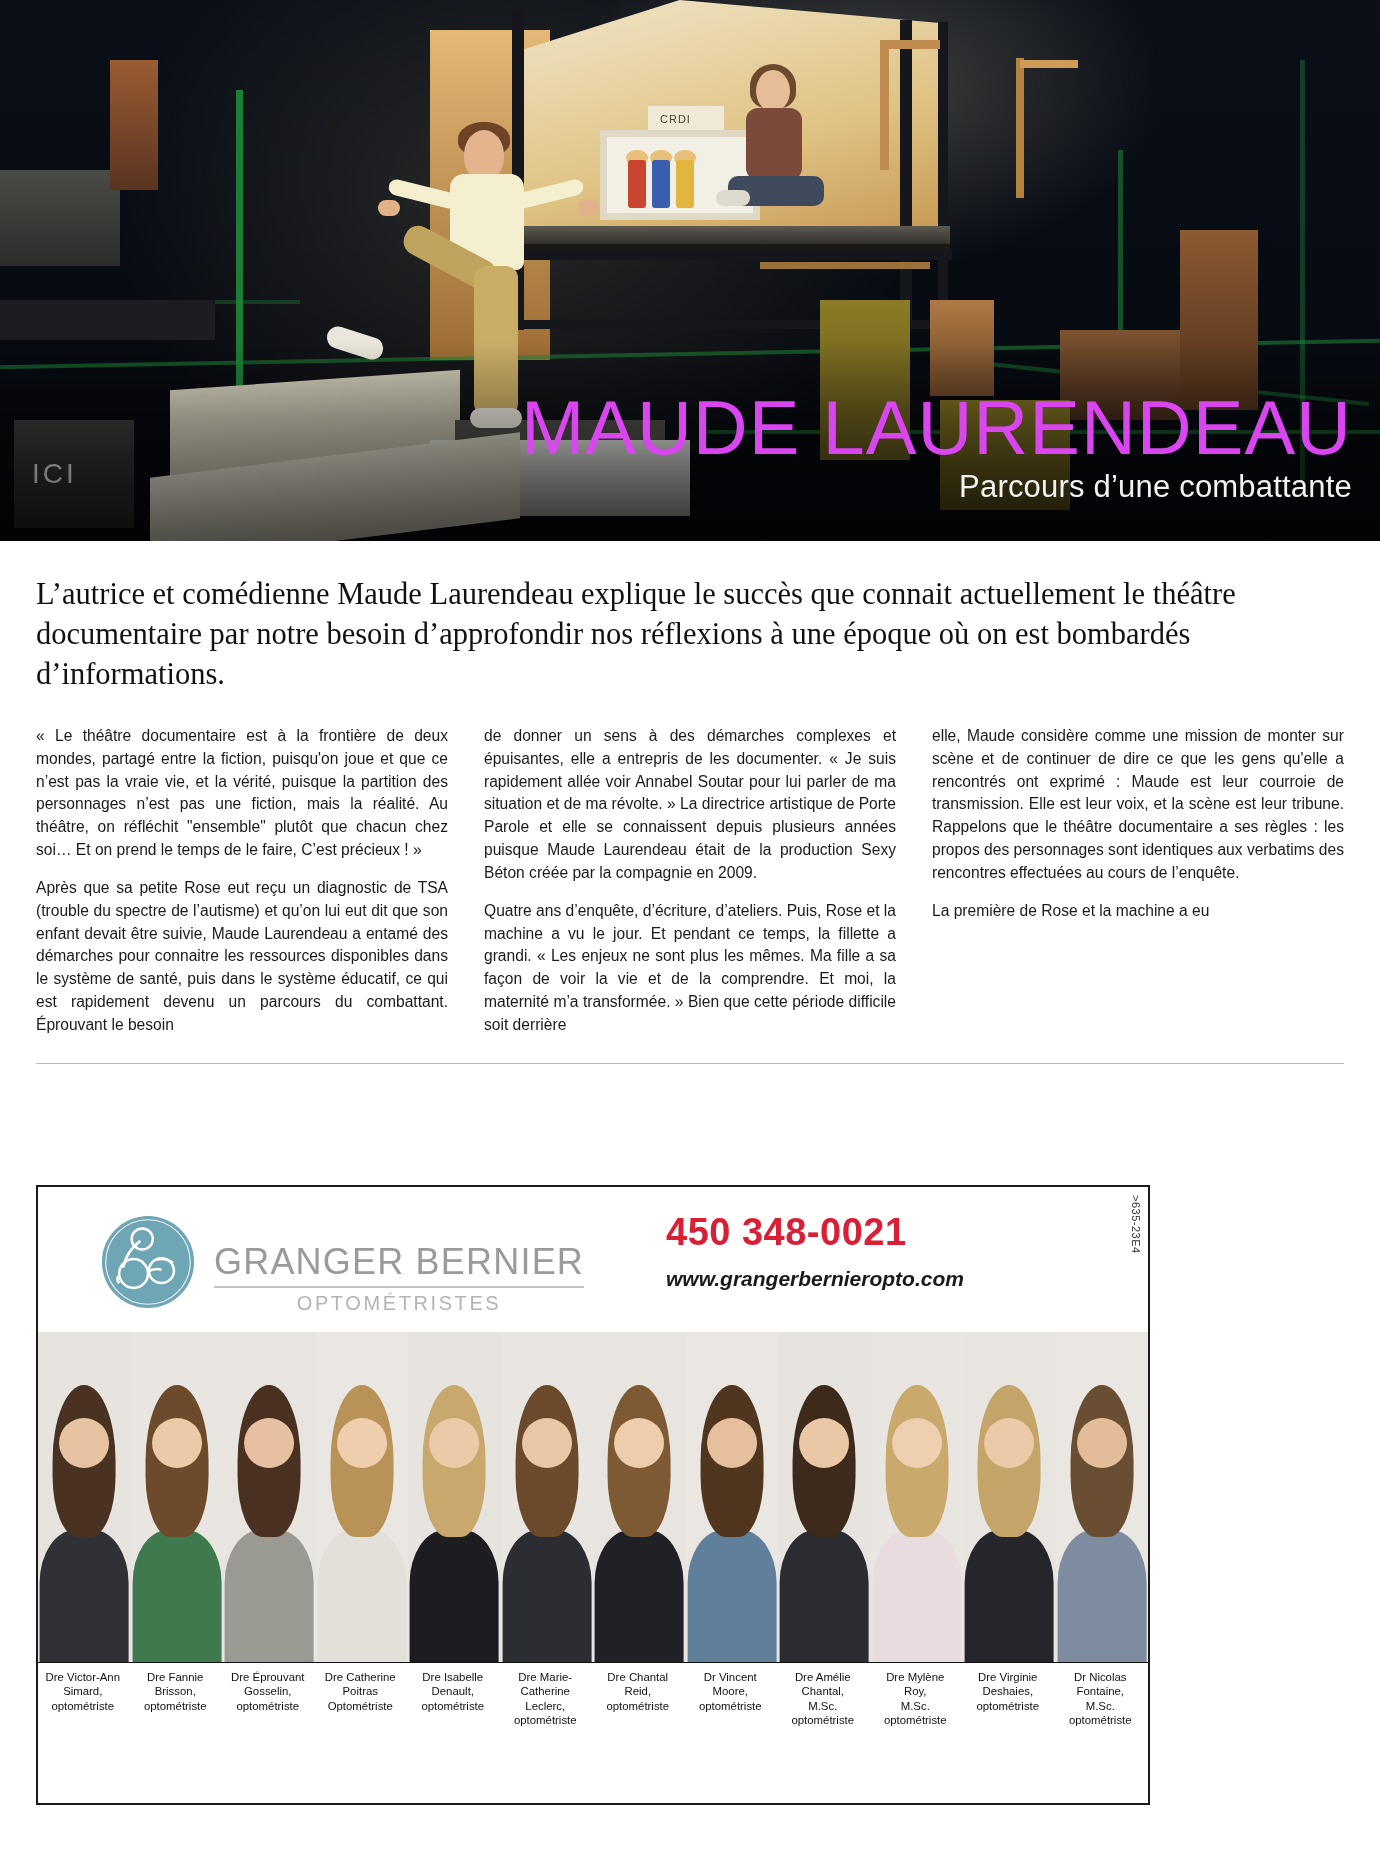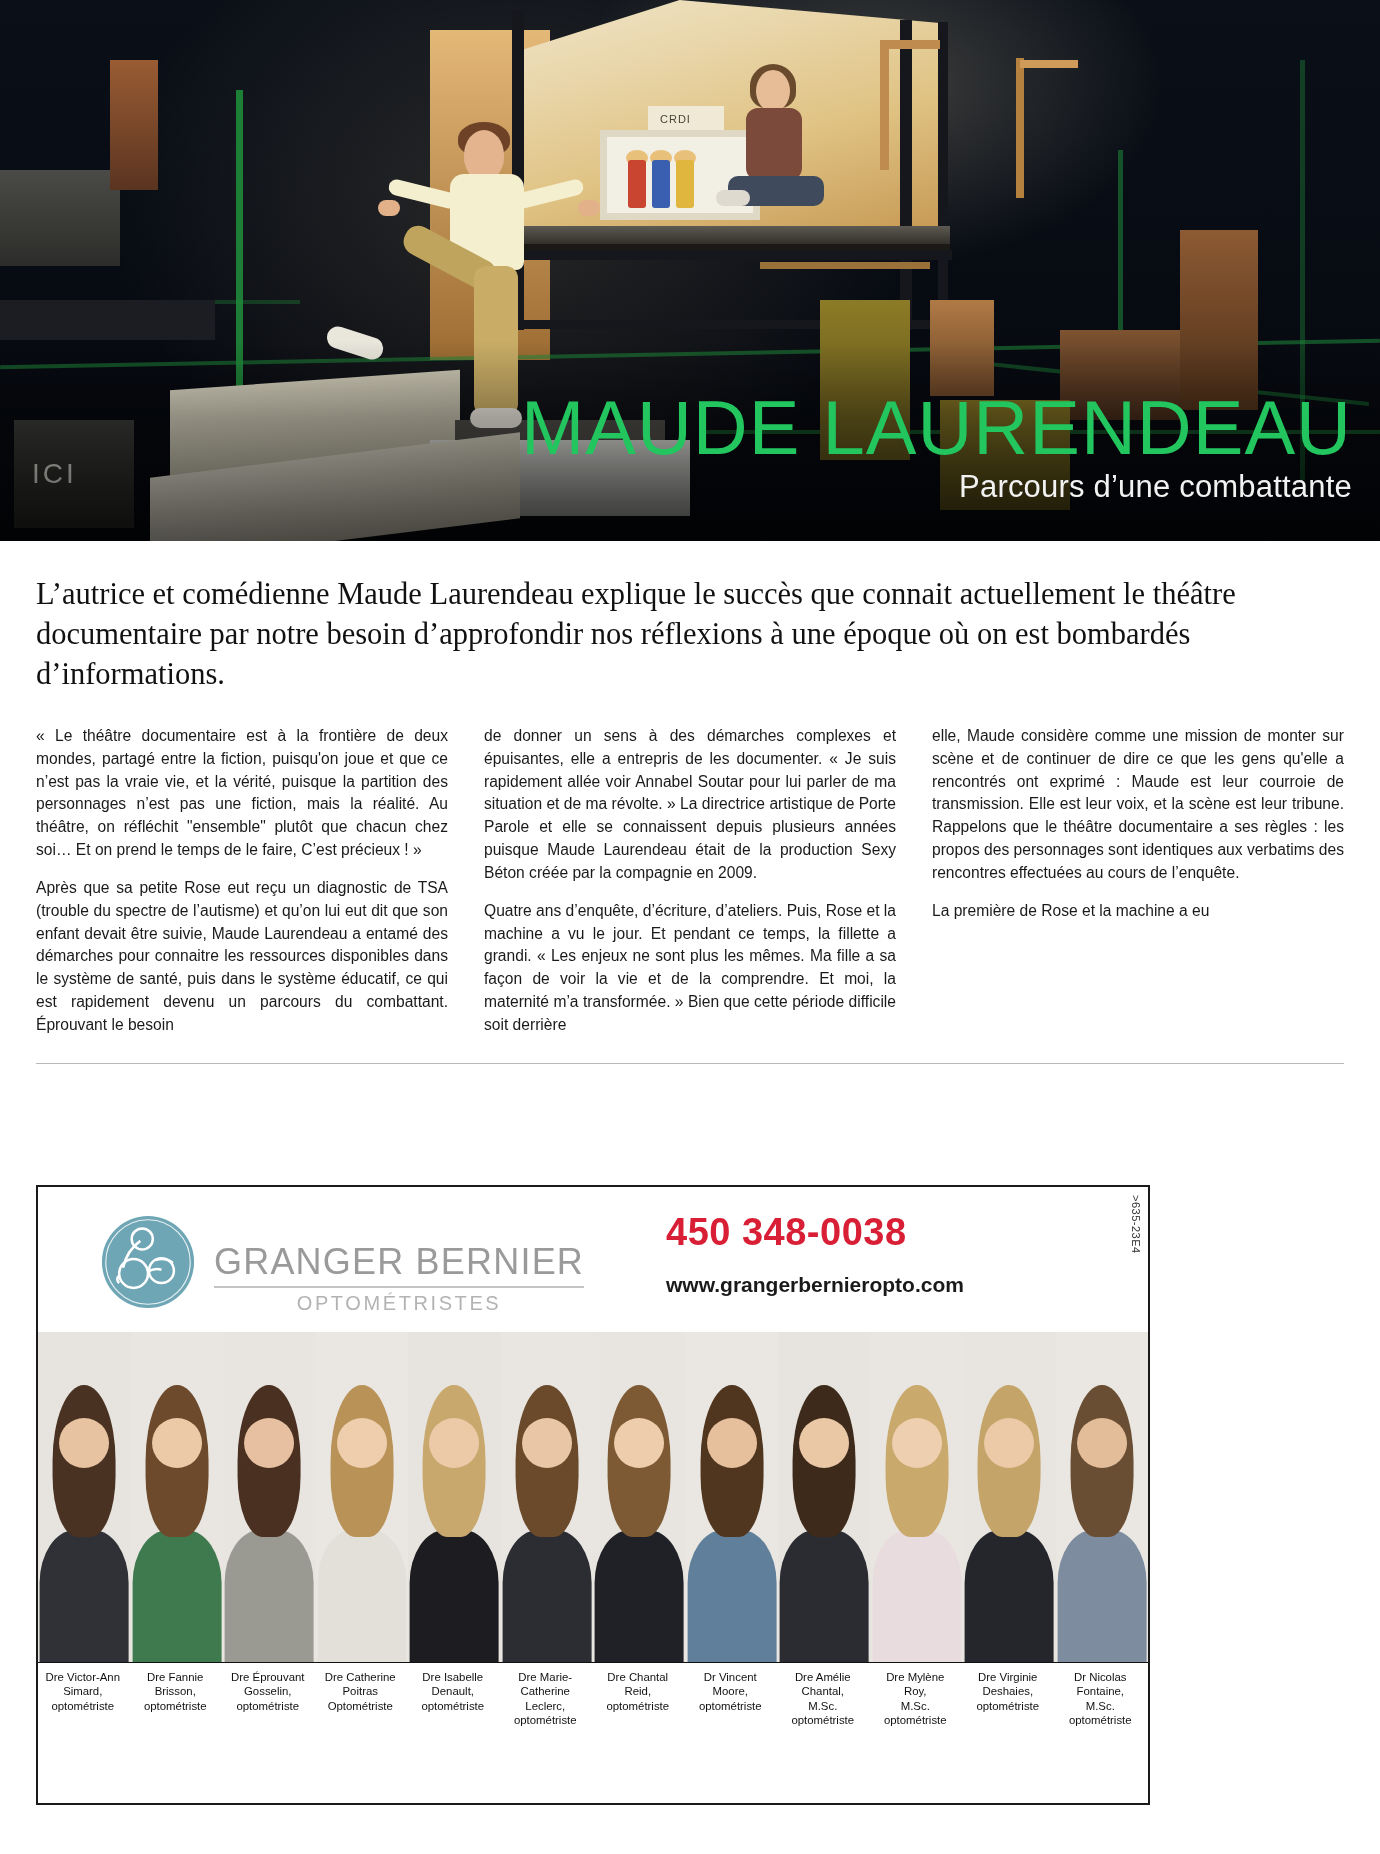--- a/index.html
+++ b/index.html
@@ -114,21 +114,21 @@
   .perf2 .shoe { position:absolute; left:0px; top:120px; width:34px; height:16px; background:#dedad0; border-radius:8px;}
 
   .hero-scrim {
     position:absolute; left:0; bottom:0; width:100%; height:200px;
     background: linear-gradient(180deg, rgba(0,0,0,0) 0%, rgba(0,0,0,0.30) 38%, rgba(0,0,0,0.62) 100%);
   }
   .hero-title-wrap {
     position:absolute; right:28px; bottom:36px; text-align:right; z-index:6;
   }
   .hero-title {
-    color:#22c55e; font-size:76px; line-height:0.98; letter-spacing:1px;
+    color:#d946ef; font-size:76px; line-height:0.98; letter-spacing:1px;
     font-weight:300; font-family:"Liberation Sans", sans-serif; white-space:nowrap;
   }
   .hero-sub {
     color:#f2f2f2; font-size:31px; font-weight:300; margin-top:4px;
     font-family:"Liberation Sans", sans-serif; letter-spacing:0.2px;
   }
 
   
   .article { padding: 34px 36px 0 36px; }
   .lead {
@@ -191,22 +191,23 @@
   .ad-contact { position:absolute; left:628px; top:24px; }
   .ad-phone {
     font-size:38px; font-weight:bold; color:#d81f35; letter-spacing:0.5px;
     font-family:"Liberation Sans", sans-serif;
   }
   .ad-addr {
     font-size:19.5px; color:#1a1a1a; margin-top:5px;
     font-family:"Liberation Sans", sans-serif;
   }
   .ad-web {
-    font-size:21px; font-weight:bold; color:#1a1a1a; margin-top:19px;
-    font-family:"Liberation Sans", sans-serif;
+    font-size:21px; font-weight:bold; color:#1a1a1a; margin-top:13px;
+    font-family:"Liberation Sans", sans-serif;
+    font-style:italic;
   }
 
   .team {
     display:grid;
     grid-template-columns: repeat(13, 1fr);
     height: 330px;
   }
   .member { position:relative; overflow:hidden; }
   .m-bg { position:absolute; inset:0; }
   .m-face { position:absolute; left:50%; top:26%; transform:translateX(-50%); width:54%; padding-bottom:54%; border-radius:50%; }
@@ -356,21 +357,21 @@
             <path d="M20 64 q-4 4 0 8"></path>
           </g>
         </svg>
         <div class="logo-text">
           <div class="logo-name">GRANGER BERNIER</div>
           <div class="logo-tag">OPTOMÉTRISTES</div>
         </div>
       </div>
 
       <div class="ad-contact">
-        <div class="ad-phone">450 348-0038</div>
+        <div class="ad-phone">450 348-0021</div>
         <div class="ad-web">www.grangerbernieropto.com</div>
       </div>
     </div>
 
     <div class="team" id="team-strip" style="grid-template-columns: repeat(12, 1fr);">
         <div class="member">
           <div class="m-bg" style="background:#e7e4df"></div>
           <div class="m-body" style="background:#2f3136"></div>
           <div class="m-hair" style="background:#4a3222"></div>
           <div class="m-face" style="background:#e8c3a2"></div>

